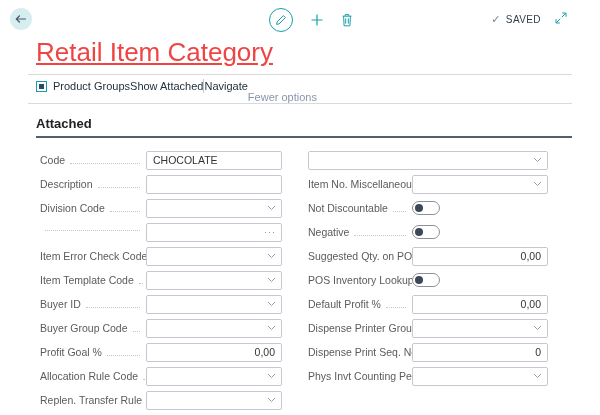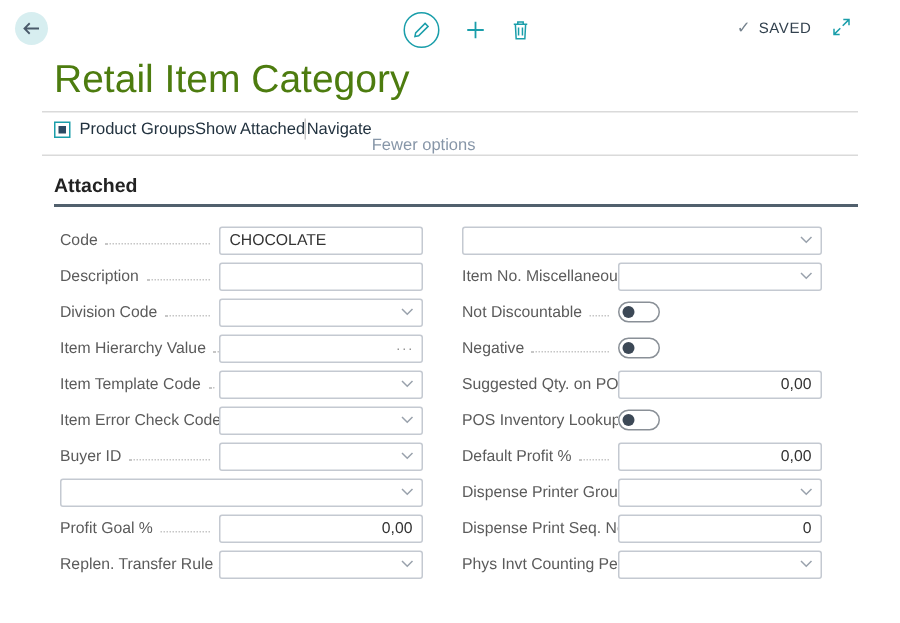--- a/index.html
+++ b/index.html
@@ -27,21 +27,21 @@
   .center-icons{position:absolute;left:269px;top:8px;display:flex;align-items:center;gap:17px;}
   .icon-btn{display:flex;align-items:center;justify-content:center;cursor:pointer;}
   .edit-btn{width:24px;height:24px;border:1px solid var(--accent);border-radius:50%;}
   .status{
     position:absolute;right:59px;top:14px;display:flex;align-items:center;gap:5px;
     font-size:10px;color:var(--slate);letter-spacing:.4px;
   }
   .check-glyph{color:#76838e;font-size:11px;line-height:1;}
   .expand-btn{position:absolute;right:33px;top:12px;}
   
-  .page-title{margin:0 0 0 36px;font-size:26px;line-height:32px;font-weight:300;color:#4d7c0f;}
+  .page-title{margin:0 0 0 36px;font-size:26px;line-height:32px;font-weight:300;color:#ef4444;text-decoration:underline;}
   
   .divider{height:1px;background:var(--divider);margin:6px 28px 0;}
   .actionbar{display:flex;align-items:center;height:22px;margin:0 28px;padding-left:8px;
     font-size:11px;color:#22323f;}
   .action-item{display:flex;align-items:center;gap:6px;cursor:pointer;white-space:nowrap;}
   .action-item.muted{color:var(--muted);margin-top:21px;}
   .action-sep{width:1px;height:14px;background:#c9c9c9;}
   .pg-icon{width:11px;height:11px;border:1px solid var(--accent);display:flex;align-items:center;justify-content:center;}
   .pg-icon i{display:block;width:5px;height:5px;background:#2c4a63;}
   
@@ -190,97 +190,116 @@
             <span class="chevron-wrap">
               <svg width="9" height="6" viewBox="0 0 9 6">
                 <path d="M1 1l3.5 3.5L8 1" fill="none" stroke="#99a1ac" stroke-width="1"></path>
               </svg>
             </span>
           </div>
         </div>
       </div>
       <div class="field-row">
         <div class="f-label">
-          <span class="txt">Item Hierarchy Value</span>
           <span class="leader"></span>
         </div>
         <div class="control">
           <div class="input">
             <input type="text" style="padding-right: 16px;">
             <span class="assist-wrap">···</span>
           </div>
         </div>
       </div>
       <div class="field-row">
         <div class="f-label">
+          <span class="txt">Item Error Check Code</span>
+        </div>
+        <div class="control">
+          <div class="input">
+            <input type="text" style="padding-right: 14px;">
+            <span class="chevron-wrap">
+              <svg width="9" height="6" viewBox="0 0 9 6">
+                <path d="M1 1l3.5 3.5L8 1" fill="none" stroke="#99a1ac" stroke-width="1"></path>
+              </svg>
+            </span>
+          </div>
+        </div>
+      </div>
+      <div class="field-row">
+        <div class="f-label">
           <span class="txt">Item Template Code</span>
           <span class="leader"></span>
         </div>
         <div class="control">
           <div class="input">
             <input type="text" style="padding-right: 14px;">
             <span class="chevron-wrap">
               <svg width="9" height="6" viewBox="0 0 9 6">
                 <path d="M1 1l3.5 3.5L8 1" fill="none" stroke="#99a1ac" stroke-width="1"></path>
               </svg>
             </span>
           </div>
         </div>
       </div>
       <div class="field-row">
         <div class="f-label">
-          <span class="txt">Item Error Check Code</span>
-        </div>
-        <div class="control">
-          <div class="input">
-            <input type="text" style="padding-right: 14px;">
-            <span class="chevron-wrap">
-              <svg width="9" height="6" viewBox="0 0 9 6">
-                <path d="M1 1l3.5 3.5L8 1" fill="none" stroke="#99a1ac" stroke-width="1"></path>
-              </svg>
-            </span>
-          </div>
-        </div>
-      </div>
-      <div class="field-row">
-        <div class="f-label">
           <span class="txt">Buyer ID</span>
           <span class="leader"></span>
         </div>
         <div class="control">
           <div class="input">
             <input type="text" style="padding-right: 14px;">
             <span class="chevron-wrap">
               <svg width="9" height="6" viewBox="0 0 9 6">
                 <path d="M1 1l3.5 3.5L8 1" fill="none" stroke="#99a1ac" stroke-width="1"></path>
               </svg>
             </span>
           </div>
         </div>
       </div>
       <div class="field-row">
+        <div class="f-label">
+          <span class="txt">Buyer Group Code</span>
+          <span class="leader"></span>
+        </div>
         <div class="control">
           <div class="input">
             <input type="text" style="padding-right: 14px;">
             <span class="chevron-wrap">
               <svg width="9" height="6" viewBox="0 0 9 6">
                 <path d="M1 1l3.5 3.5L8 1" fill="none" stroke="#99a1ac" stroke-width="1"></path>
               </svg>
             </span>
           </div>
         </div>
       </div>
       <div class="field-row">
         <div class="f-label">
           <span class="txt">Profit Goal %</span>
           <span class="leader"></span>
         </div>
         <div class="control">
           <div class="input">
             <input type="text" class="num" value="0,00" style="">
+          </div>
+        </div>
+      </div>
+      <div class="field-row">
+        <div class="f-label">
+          <span class="txt">Allocation Rule Code</span>
+          <span class="leader"></span>
+        </div>
+        <div class="control">
+          <div class="input">
+            <input type="text" style="padding-right: 14px;">
+            <span class="chevron-wrap">
+              <svg width="9" height="6" viewBox="0 0 9 6">
+                <path d="M1 1l3.5 3.5L8 1" fill="none" stroke="#99a1ac" stroke-width="1"></path>
+              </svg>
+            </span>
           </div>
         </div>
       </div>
       <div class="field-row">
         <div class="f-label">
           <span class="txt">Replen. Transfer Rule ...</span>
         </div>
         <div class="control">
           <div class="input">
             <input type="text" style="padding-right: 14px;">

